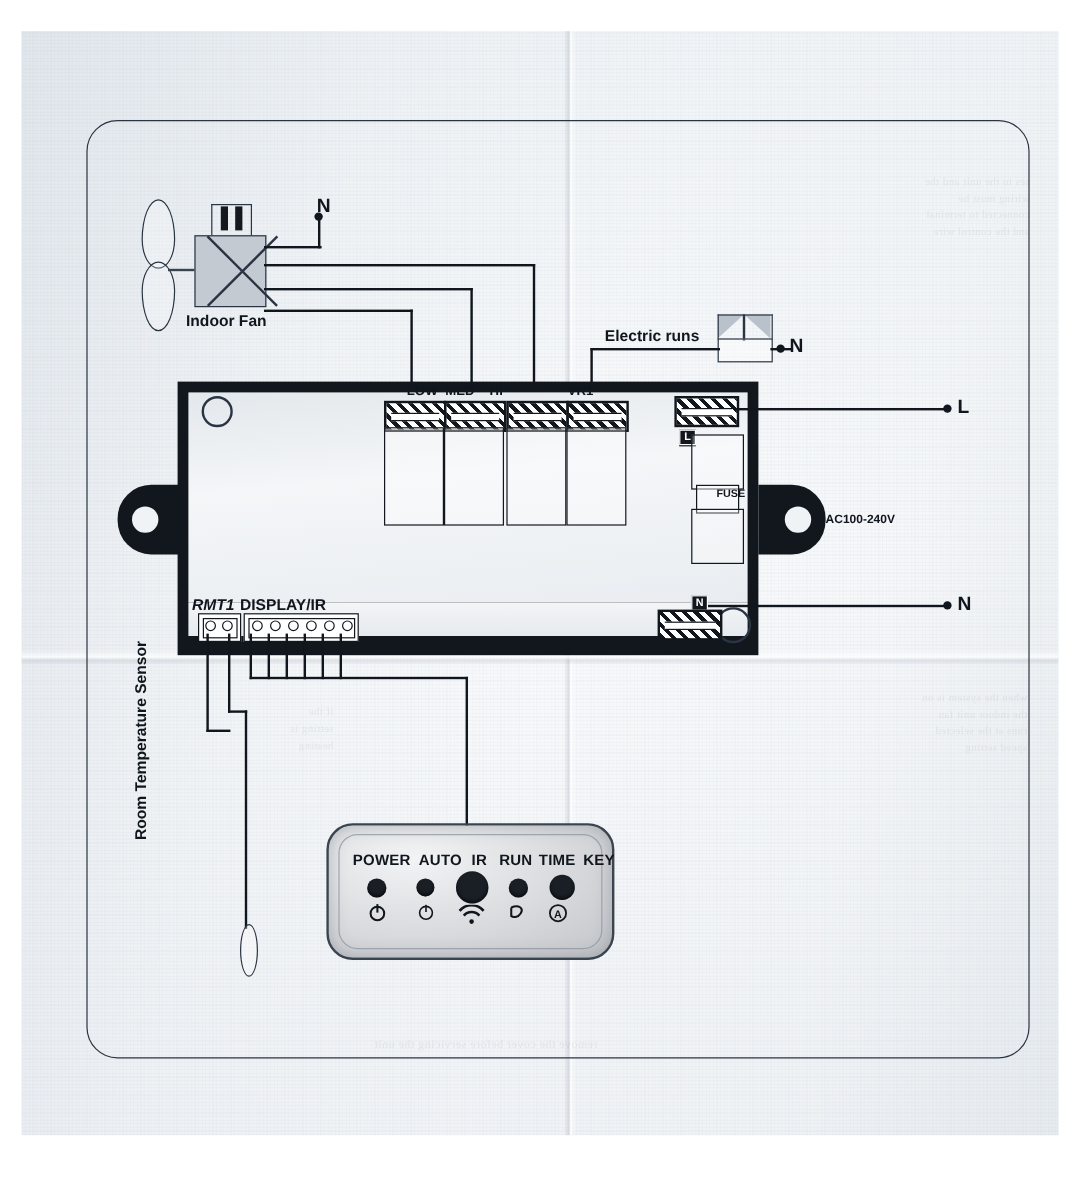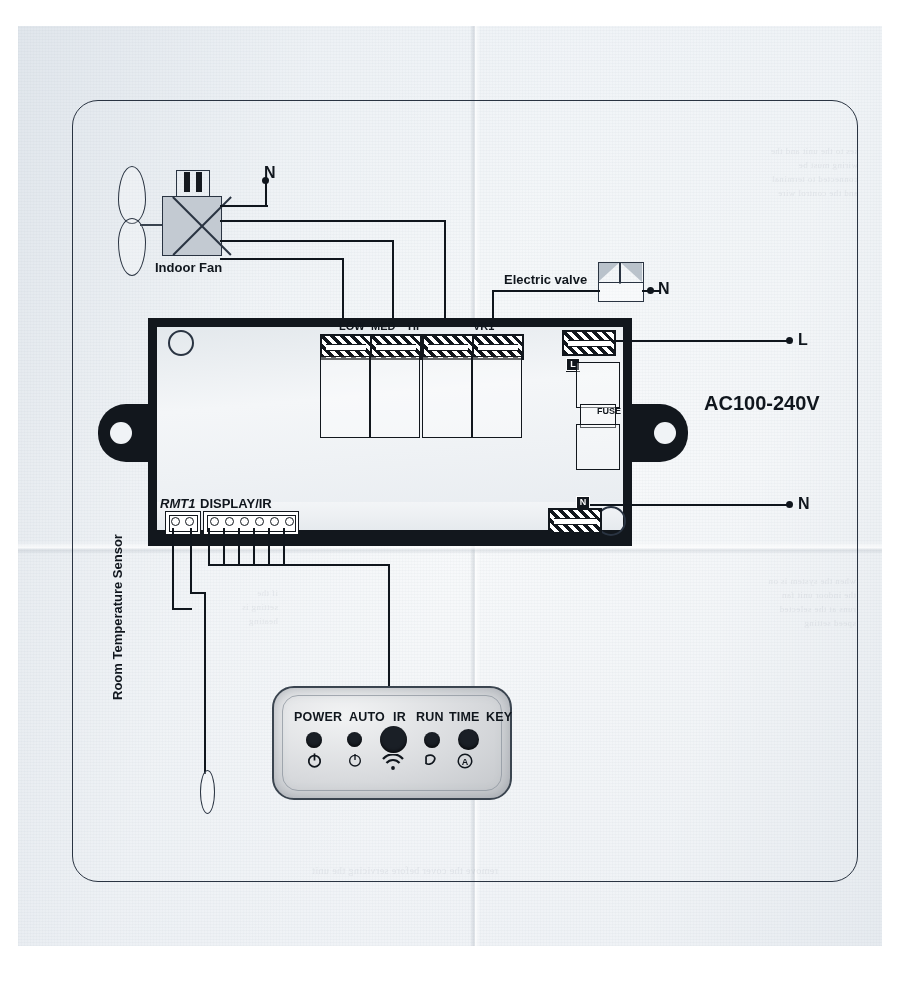--- a/index.html
+++ b/index.html
@@ -234,21 +234,21 @@
 
   <div class="wire wh" style="left:220px;top:220px;width:226px;"></div>
   <div class="wire wv" style="left:444px;top:220px;height:112px;"></div>
 
   <div class="wire wh" style="left:220px;top:240px;width:174px;"></div>
   <div class="wire wv" style="left:392px;top:240px;height:92px;"></div>
 
   <div class="wire wh" style="left:220px;top:258px;width:124px;"></div>
   <div class="wire wv" style="left:342px;top:258px;height:74px;"></div>
 
-  <div class="lbl" style="left:504px;top:272px;font-size:13px;">Electric valve</div>
+  <div class="lbl" style="left:504px;top:272px;font-size:13px;">Electric runs</div>
   <div id="valveBow">
     <div class="bowHalf" id="bowL"></div>
       <div class="bowHalf" id="bowR"></div>
   </div>
   <div id="valveBowOutline"></div>
   <div id="valveStem"></div>
   <div id="valveBody"></div>
 
   <div class="wire wh" style="left:642px;top:290px;width:18px;"></div>
   <div class="dot" style="left:647px;top:287px;"></div>
@@ -314,21 +314,21 @@
   <div class="badge" style="left:576px;top:496px;">
     <span>N</span>
     </div>
   <div class="term" style="left:548px;top:508px;width:50px;height:22px;">
     <div class="termSlot"></div>
     </div>
   <div class="wire wh" style="left:590px;top:504px;width:200px;"></div>
   <div class="dot" style="left:786px;top:501px;"></div>
   <div class="lbl" style="left:798px;top:495px;font-size:16px;">N</div>
 
-  <div class="lbl" style="left:688px;top:392px;font-size:20px;margin-left:16px;">AC100-240V</div>
+  <div class="lbl" style="left:688px;top:428px;font-size:10px;">AC100-240V</div>
 
   <div class="lbl" style="left:160px;top:496px;font-size:13px;font-style:italic;">RMT1</div>
   <div class="lbl" style="left:200px;top:496px;font-size:13px;">DISPLAY/IR</div>
 
   <div class="conn" style="left:165px;top:511px;width:34px;height:22px;">
     <div class="innerbox"></div>
     <div class="pin" style="left:5px;"></div>
     <div class="pin" style="left:19px;"></div>
   </div>
   <div class="conn" style="left:203px;top:511px;width:94px;height:22px;">

